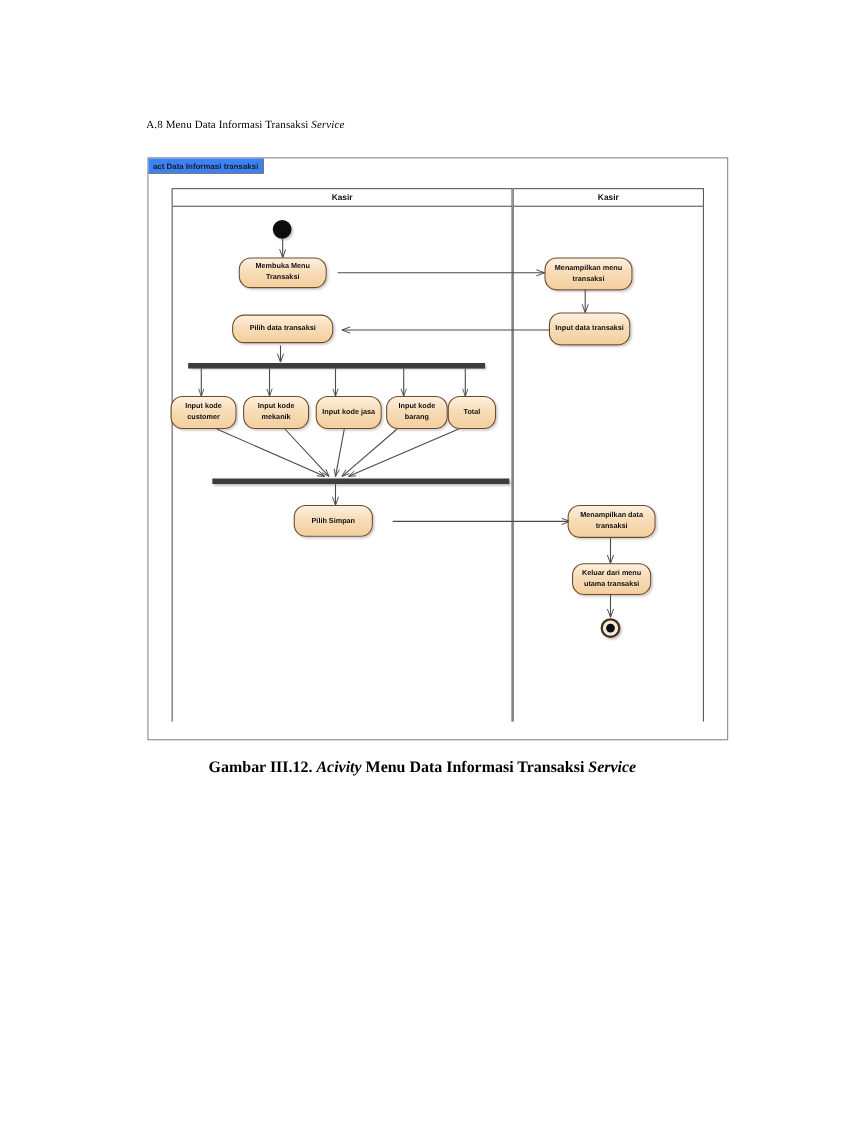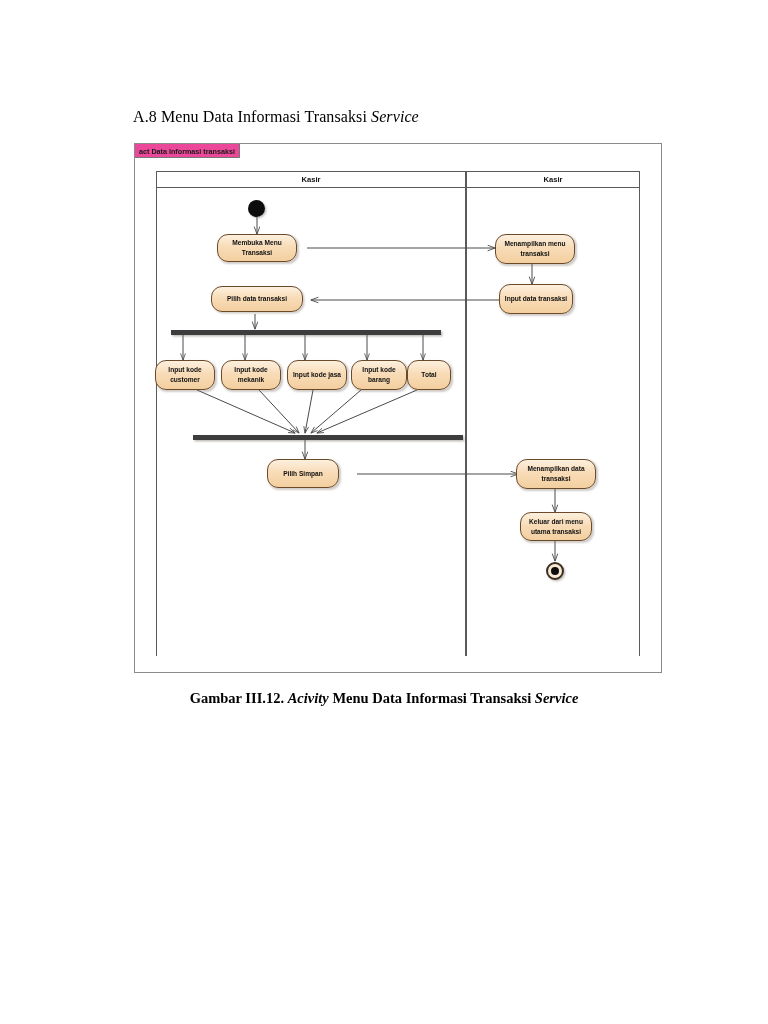--- a/index.html
+++ b/index.html
@@ -15,21 +15,21 @@
     font-family: "Liberation Serif", serif;
     overflow: hidden;
   }
 
   
   #section-heading {
     position: absolute;
     left: 133px;
     top: 108px;
     font-family: "Liberation Serif", serif;
-    font-size: 16px;
+    font-size: 10px;
     color: #000;
     white-space: nowrap;
     letter-spacing: 0.1px;
   }
   #section-heading .ital { font-style: italic; }
 
   
   #figure-caption {
     position: absolute;
     left: 0;
@@ -62,21 +62,21 @@
     height: 14px;
     padding: 1px 4px 0 4px;
     border-right: 1px solid #777;
     border-bottom: 1px solid #777;
     font-family: "Liberation Sans", sans-serif;
     font-size: 7.2px;
     font-weight: bold;
     color: #1a1a1a;
     white-space: nowrap;
     line-height: 13px;
-    background: #ec4899;
+    background: #3b82f6;
     box-sizing: border-box;
   }
   #frame-label::after {
     content: "";
     position: absolute;
     right: -9px;
     top: 0;
     width: 0;
     height: 0;
     border-left: 9px solid transparent;

